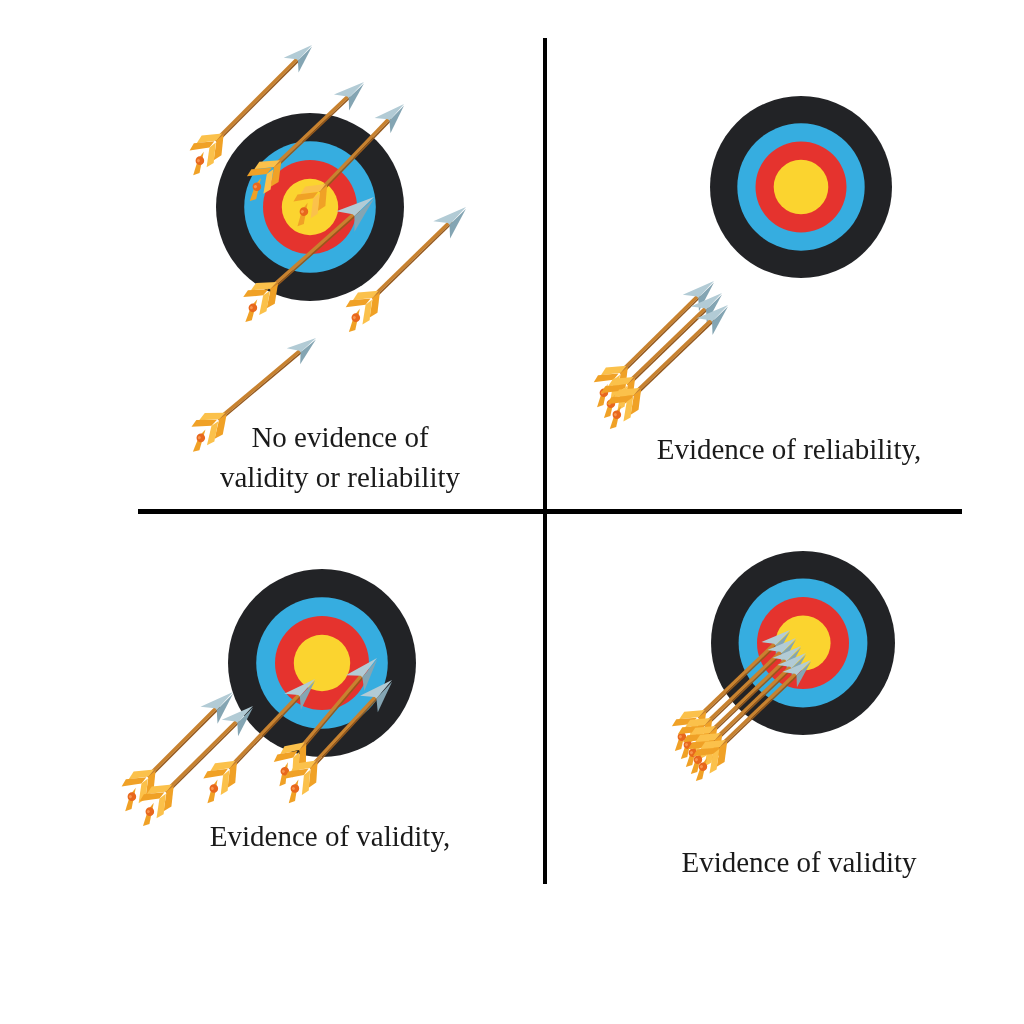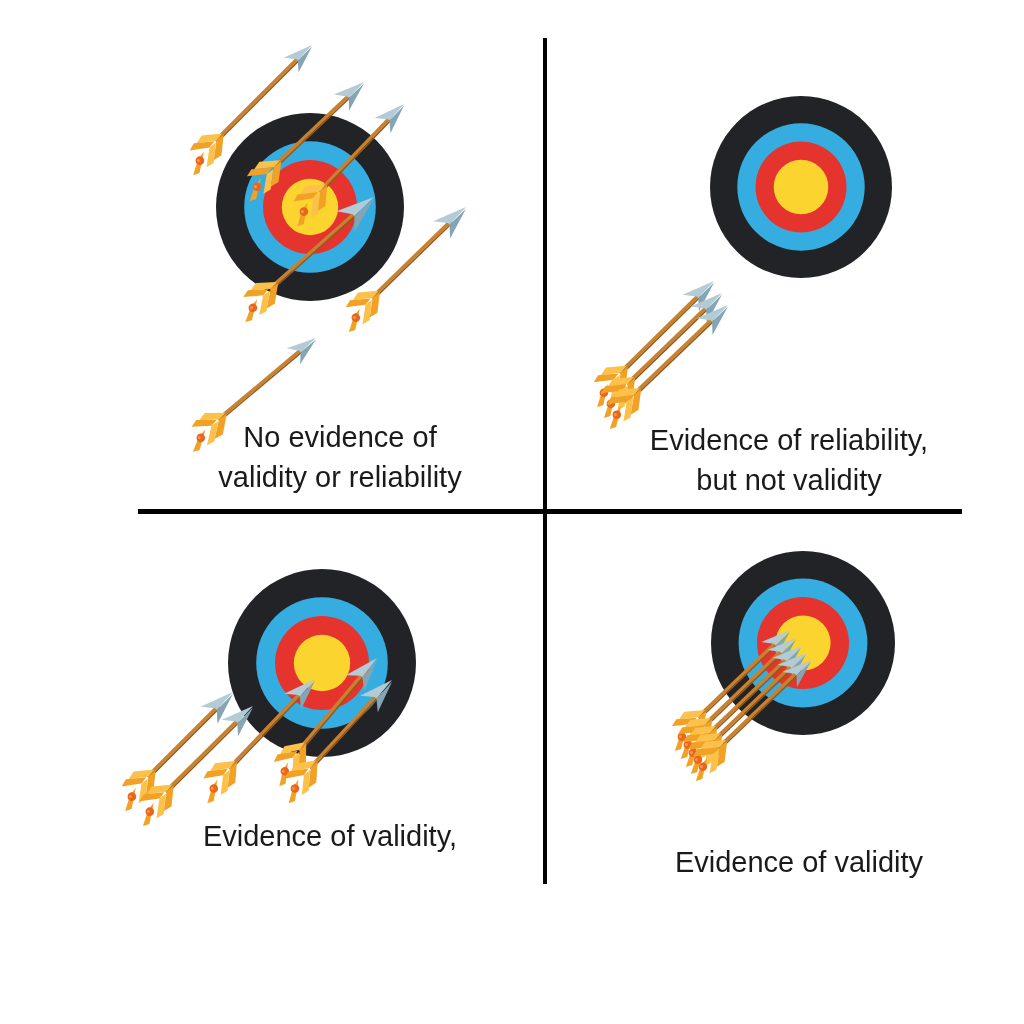--- a/index.html
+++ b/index.html
@@ -2,40 +2,40 @@
 <html><head>
 <meta charset="utf-8">
 <style>
   html, body { margin: 0; padding: 0; background: #ffffff; }
   .canvas {
     position: relative;
     width: 1024px;
     height: 884px;
     background: #ffffff;
     overflow: hidden;
-    font-family: Liberation Sans, sans-serif;
+    font-family: Liberation Serif, serif;
   }
   svg.diagram {
     position: absolute;
     left: 0; top: 0;
   }
   .divider { position: absolute; background: #000000; }
   #divider-v { left: 543px; top: 38px; width: 4px;  height: 909px; }
   #divider-h { left: 138px; top: 509px; width: 824px; height: 5px; }
   .caption {
     position: absolute;
     transform: translateX(-50%);
     text-align: center;
     font-size: 29px;
     line-height: 40px;
     color: #1a1a1a;
     white-space: nowrap;
   }
   #caption-q0 { left: 340px; top: 417px; }
-  #caption-q1 { left: 789px; top: 420px; }
+  #caption-q1 { left: 789px; top: 429px; }
   #caption-q2 { left: 330px; top: 816px; }
   #caption-q3 { left: 799px; top: 842px; }
 </style>
 </head>
 <body>
 
 <div class="canvas">
 
   <svg class="diagram" id="diagram-svg" width="1024" height="1024" viewBox="0 0 1024 1024">
       <g>
@@ -360,21 +360,20 @@
   <div class="divider" id="divider-v"></div>
   <div class="divider" id="divider-h"></div>
 
   <div class="caption" id="caption-q0">
     <div>No evidence of</div>
     <div>validity or reliability</div>
   </div>
 
   <div class="caption" id="caption-q1">
     <div>Evidence of reliability,</div>
-    <div>but not validity</div>
   </div>
 
   <div class="caption" id="caption-q2">
     <div>Evidence of validity,</div>
   </div>
 
   <div class="caption" id="caption-q3">
     <div>Evidence of validity</div>
   </div>
 

